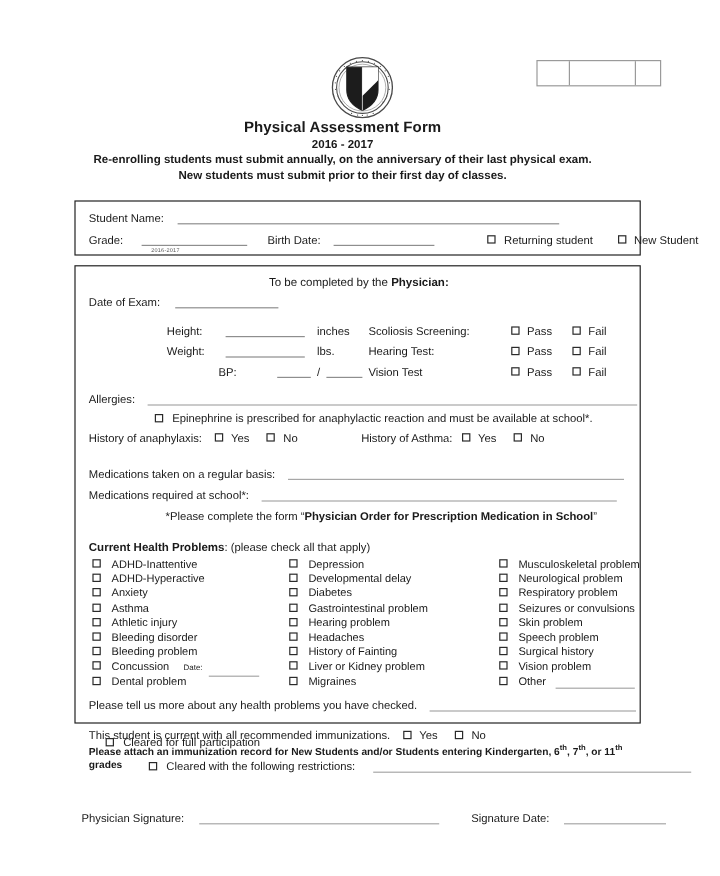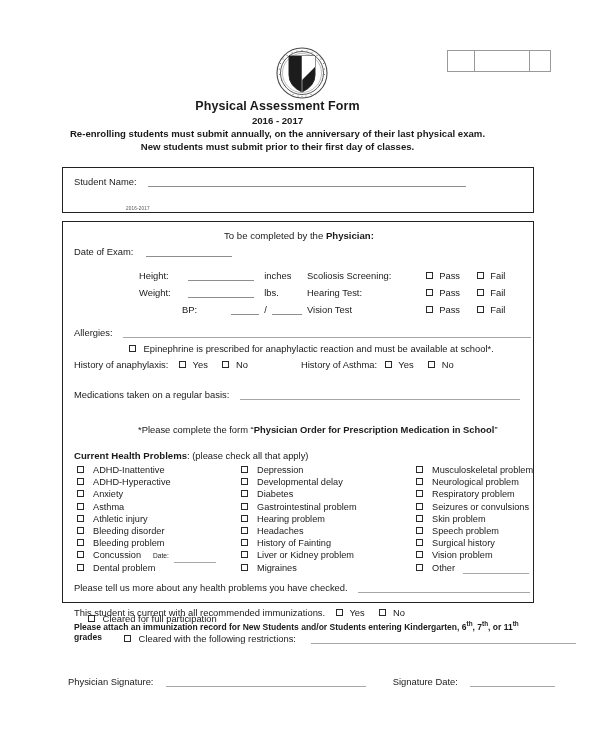--- a/index.html
+++ b/index.html
@@ -47,21 +47,21 @@
     border-right: 1px solid #9a9a9a;
   }
   .corner-boxes .cb:last-child { border-right: none; }
   .cb-1 { width: 26px; }
   .cb-2 { width: 54px; }
   .cb-3 { width: 20px; }
 
   .title-block {
     position: absolute;
     top: 99px;
-    left: 0;
+    left: 8px;
     width: 555px;
     text-align: center;
   }
   .form-title {
     font-size: 12.5px;
     font-weight: bold;
     letter-spacing: .1px;
     line-height: 15px;
   }
   .form-years {
@@ -205,20 +205,34 @@
     </div>
   </div>
 
   <div class="box" id="student-box">
 
     <div class="row" style="left:11px; top:8px;">
       <span>Student Name:</span>
       <span class="rule" style="width:318px; margin-left:9px;"></span>
     </div>
 
+    <div class="row" style="left:11px; top:26px;">
+      <span>Grade:</span>
+      <span class="rule" style="width:88px; margin-left:13px;"></span>
+      <span style="margin-left:14px;">Birth Date:</span>
+      <span class="rule" style="width:84px; margin-left:8px;"></span>
+      <span style="margin-left:42px;">
+        <span class="cbx"></span>
+        <span style="margin-left:4px;">Returning student</span>
+      </span>
+      <span style="margin-left:18px;">
+        <span class="cbx"></span>
+        <span style="margin-left:4px;">New Student</span>
+      </span>
+    </div>
 
     <div class="tiny-year" style="left:63px; top:38px;">2016-2017</div>
   </div>
 
   <div class="box" id="physician-box">
 
     <div class="center-head" style="top:8px;">
       <span>To be completed by the </span><span class="b">Physician:</span>
     </div>
 
@@ -288,20 +302,24 @@
       <span>History of Asthma:</span>
       <span class="cbx" style="margin-left:5px;"></span>
       <span style="margin-left:4px;">Yes</span>
       <span class="cbx" style="margin-left:12px;"></span>
       <span style="margin-left:4px;">No</span>
     </div>
 
     <div class="row" style="left:11px; top:167px;">
       <span>Medications taken on a regular basis:</span>
       <span class="rule rule-thin" style="width:280px; margin-left:8px;"></span>
+    </div>
+    <div class="row" style="left:11px; top:185px;">
+      <span>Medications required at school*:</span>
+      <span class="rule rule-thin" style="width:296px; margin-left:8px;"></span>
     </div>
     <div class="row" style="left:75px; top:202px;">
       <span>*Please complete the form “</span><span class="b">Physician Order for Prescription Medication in School</span><span>”</span>
     </div>
 
     <div class="row" style="left:11px; top:228px;">
       <span class="b" style="font-size:9.6px;">Current Health Problems</span><span>: (please check all that apply)</span>
     </div>
 
     <div class="checklist" style="left:14px; top:242px;">

